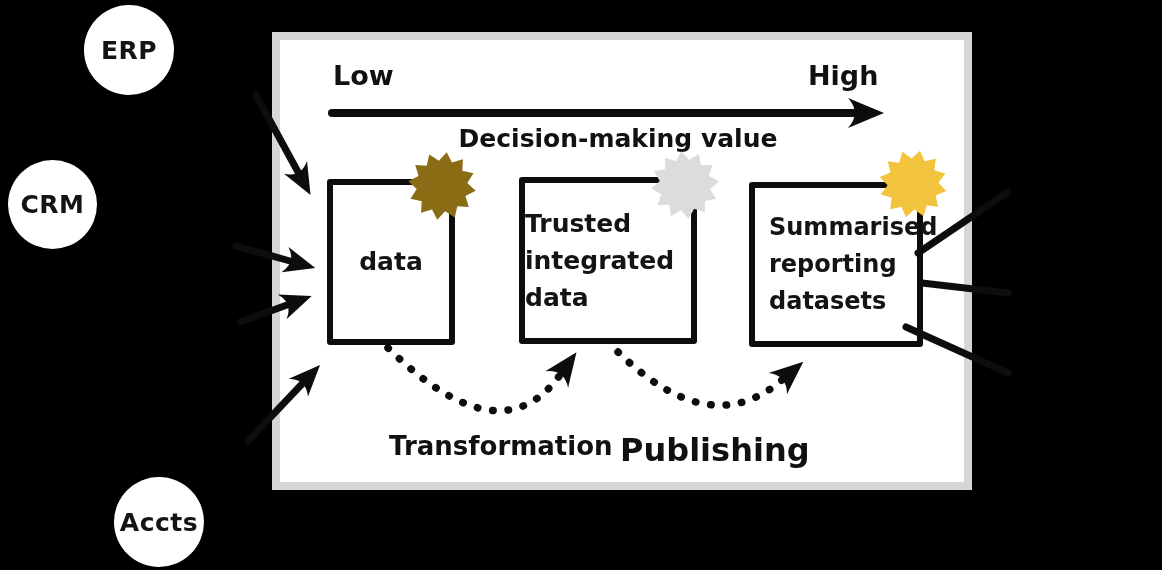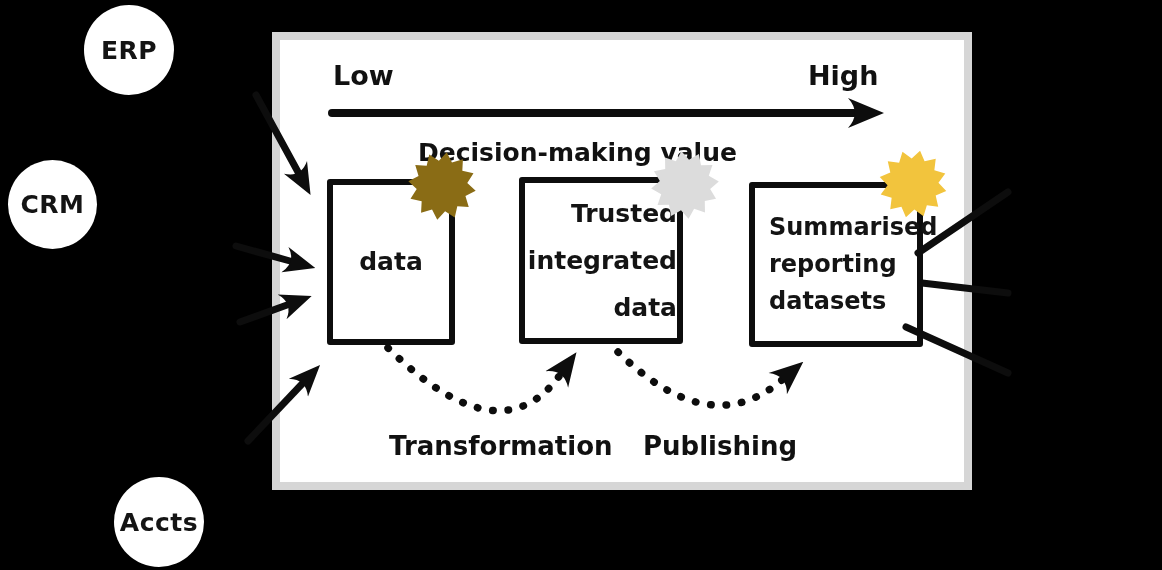--- a/index.html
+++ b/index.html
@@ -20,33 +20,33 @@
     font-size:25px;font-weight:600;color:#141414;z-index:2;letter-spacing:.5px;
   }
   .c-erp{left:84px;top:5px;width:90px;height:90px;}
   .c-crm{left:8px;top:160px;width:89px;height:89px;}
   .c-web{left:5px;top:298px;width:90px;height:90px;}
   .c-accts{left:114px;top:477px;width:90px;height:90px;}
   
   .lbl{position:absolute;z-index:2;font-weight:600;color:#111;}
   .lbl-low{left:333px;top:60px;font-size:27px;}
   .lbl-high{left:808px;top:60px;font-size:27px;}
-  .lbl-axis{left:418px;top:124px;width:400px;font-size:25px;margin-top:14px;}
+  .lbl-axis{left:418px;top:124px;width:400px;text-align:center;font-size:25px;}
   .lbl-transformation{left:389px;top:431px;width:220px;text-align:left;font-size:26px;}
-  .lbl-publishing{left:620px;top:431px;width:200px;text-align:center;font-size:26px;}
+  .lbl-publishing{left:620px;top:431px;width:200px;font-size:32px;}
   
   .sbox{
     position:absolute;box-sizing:border-box;background:#fff;
     border:6px solid #0d0d0d;border-radius:3px;z-index:2;
     display:flex;flex-direction:column;justify-content:center;
     font-size:25px;font-weight:600;line-height:37px;color:#141414;
   }
   .sbox div{white-space:nowrap;}
   .box-raw{left:327px;top:179px;width:128px;height:166px;text-align:center;line-height:36px;}
-  .box-trusted{left:519px;top:177px;width:164px;height:167px;text-align:right;gap:10px;}
+  .box-trusted{left:519px;top:177px;width:178px;height:167px;text-align:left;}
   .box-summarised{left:749px;top:182px;width:174px;height:165px;text-align:left;padding-left:14px;font-size:24px;}
   
   svg.ink{position:absolute;left:0;top:0;z-index:5;pointer-events:none;}
 </style>
 </head>
 <body>
 
 <div id="stage">
 
   <div class="panel"></div>

